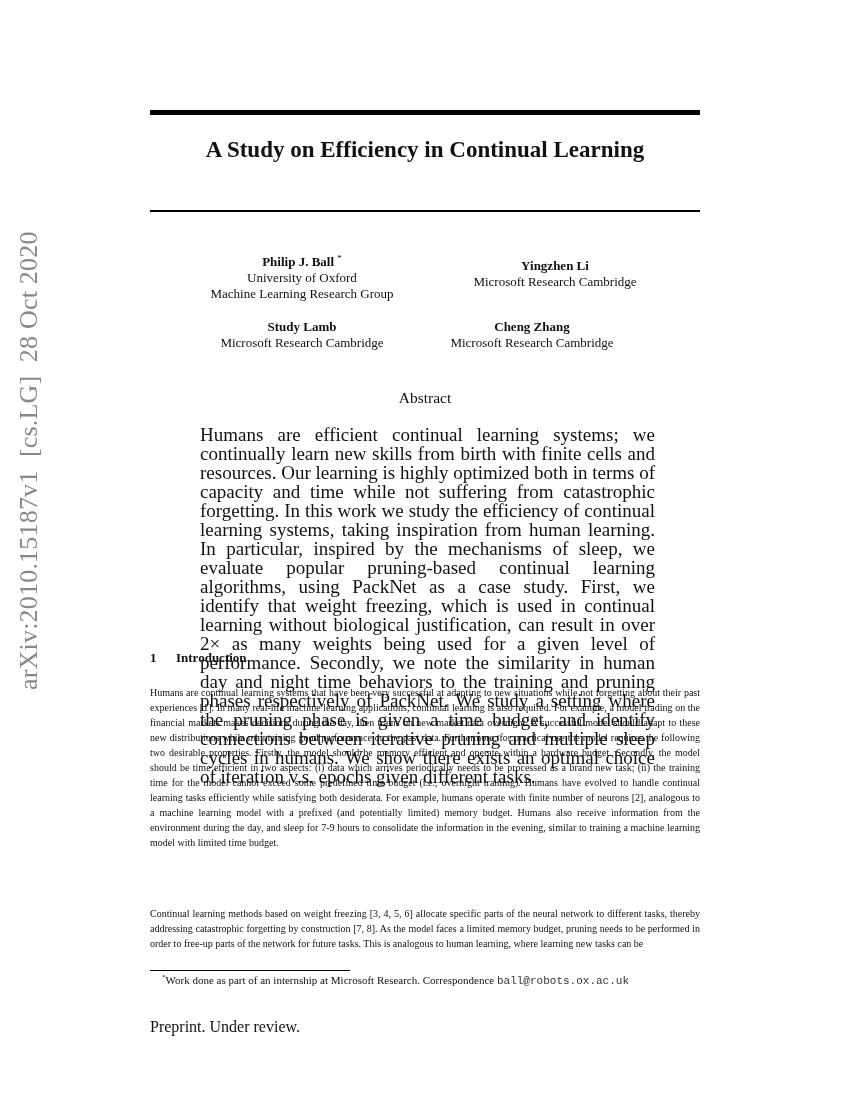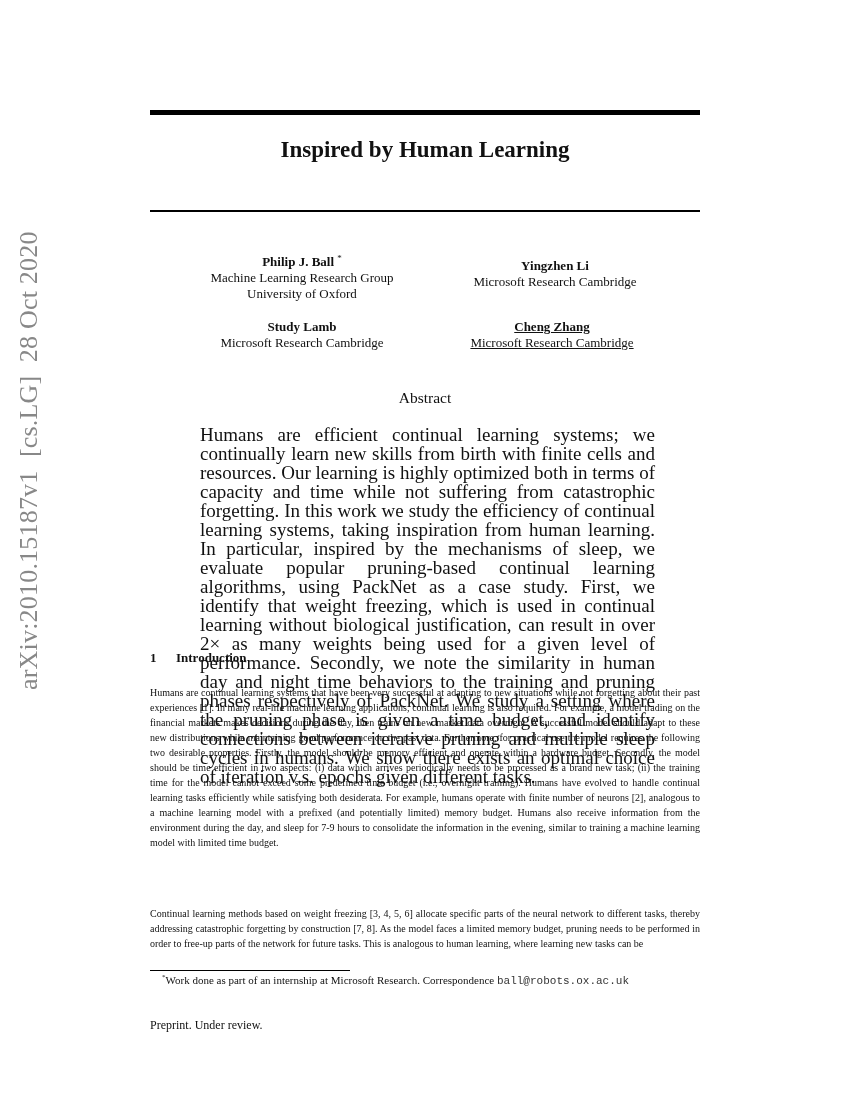--- a/index.html
+++ b/index.html
@@ -20,48 +20,48 @@
   .section-heading { position: absolute; left: 150px; top: 650px; font-weight: bold; font-size: 13px; }
   .section-heading .num { display: inline-block; width: 26px; }
   .para { position: absolute; left: 150px; width: 550px; font-size: 10px; line-height: 15px;
           text-align: justify; }
   .p1 { top: 685px; }
   .p2 { top: 906px; }
   .fn-rule { position: absolute; left: 150px; top: 970px; width: 200px; height: 1px; background: #000; }
   .footnote { position: absolute; left: 162px; top: 973px; font-size: 11px; }
   .footnote sup { font-size: 7px; }
   .mono { font-family: "Liberation Mono", "DejaVu Sans Mono", monospace; font-size: 11px; color: #333; }
-  .preprint { position: absolute; left: 150px; top: 1018px; font-size: 12px; }
+  .preprint { position: absolute; left: 150px; top: 1018px; font-size: 16px; }
   .star { font-weight: normal; font-size: 9px; vertical-align: super; }
 </style>
 </head>
 <body>
 
 <div class="side-id">arXiv:2010.15187v1  [cs.LG]  28 Oct 2020</div>
 
 <div class="rule-top"></div>
 <div class="title">
-  <div>Inspired by Human Learning</div>
+  <div>A Study on Efficiency in Continual Learning</div>
 </div>
 <div class="rule-bottom"></div>
 
 <div class="author" style="left:182px; top:250px;">
   <div class="name"><span>Philip J. Ball</span> <span class="star">*</span></div>
+  <div>University of Oxford</div>
   <div>Machine Learning Research Group</div>
-  <div>University of Oxford</div>
 </div>
 <div class="author" style="left:435px; top:250px;margin-top:8px;">
   <div class="name">Yingzhen Li</div>
   <div>Microsoft Research Cambridge</div>
 </div>
 <div class="author" style="left:182px; top:319px;">
   <div class="name">Study Lamb</div>
   <div>Microsoft Research Cambridge</div>
 </div>
-<div class="author" style="left:432px; top:319px;text-decoration:underline;">
+<div class="author" style="left:412px; top:319px;">
   <div class="name">Cheng Zhang</div>
   <div>Microsoft Research Cambridge</div>
 </div>
 
 <div class="abstract-heading">Abstract</div>
 <div class="abstract-body">Humans are efficient continual learning systems; we continually learn new skills from birth with finite cells and resources. Our learning is highly optimized both in terms of capacity and time while not suffering from catastrophic forgetting. In this work we study the efficiency of continual learning systems, taking inspiration from human learning. In particular, inspired by the mechanisms of sleep, we evaluate popular pruning-based continual learning algorithms, using PackNet as a case study. First, we identify that weight freezing, which is used in continual learning without biological justification, can result in over 2× as many weights being used for a given level of performance. Secondly, we note the similarity in human day and night time behaviors to the training and pruning phases respectively of PackNet. We study a setting where the pruning phase is given a time budget, and identify connections between iterative pruning and multiple sleep cycles in humans. We show there exists an optimal choice of iteration v.s. epochs given different tasks.</div>
 
 <div class="section-heading">
   <span class="num">1</span><span>Introduction</span>
 </div>

